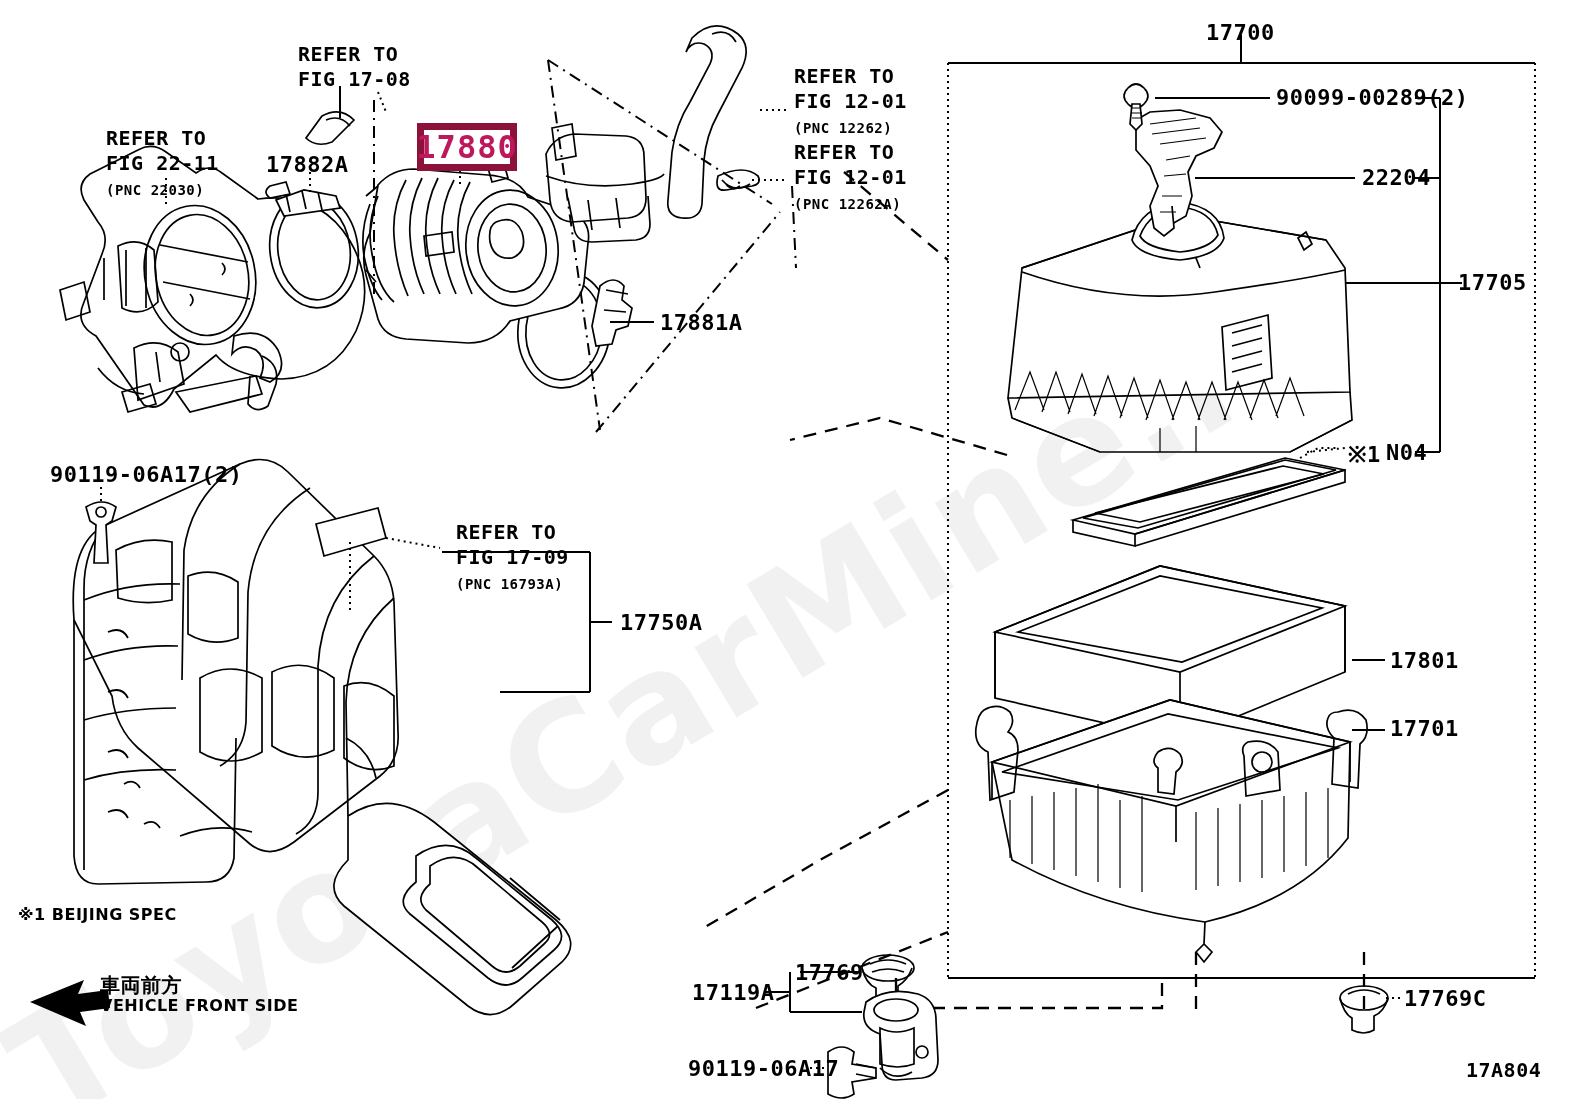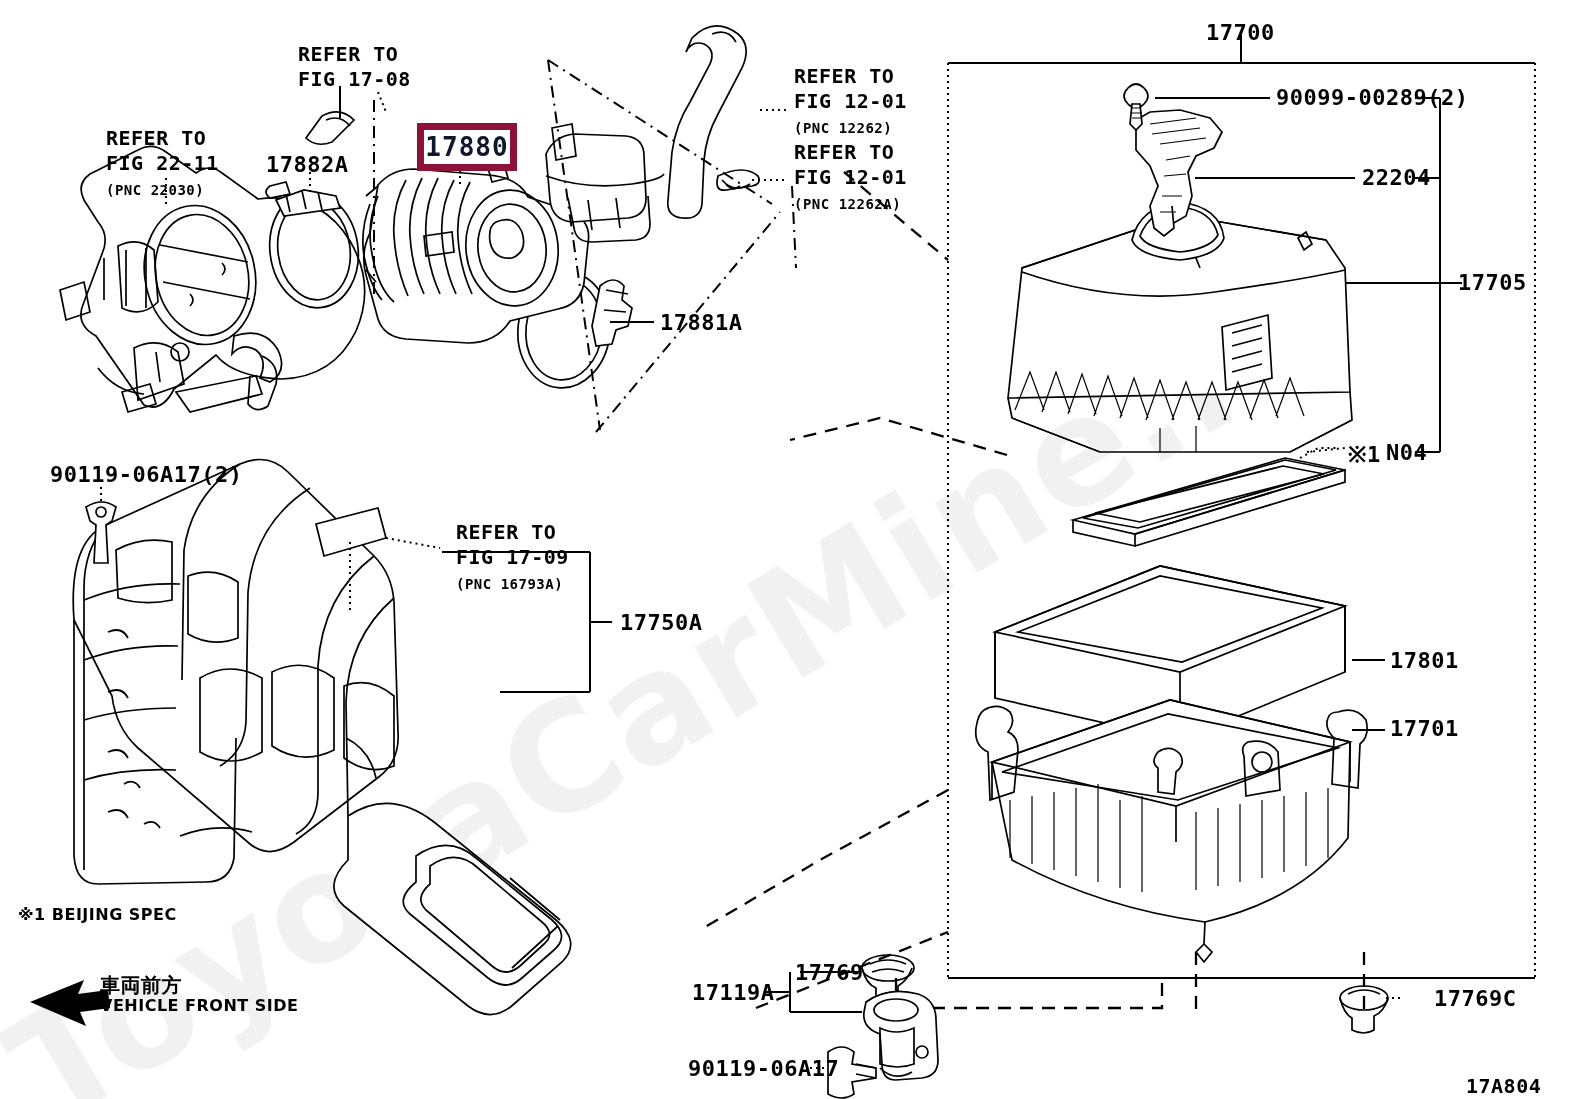--- a/index.html
+++ b/index.html
@@ -9,21 +9,21 @@
   .lbl{position:absolute;white-space:pre;color:#000;font-weight:700;
        font-family:"DejaVu Sans Mono","Liberation Mono",monospace;letter-spacing:.5px;}
   .pn{font-size:22px;}
   .ref{font-size:20px;line-height:25px;}
   .refsm{font-size:14px;}
   .note{font-size:16px;font-family:"DejaVu Sans","Liberation Sans",sans-serif;font-weight:600;}
   .notejp{font-size:20px;font-family:"DejaVu Sans","Liberation Sans",sans-serif;font-weight:700;}
   .figcode{font-size:20px;font-weight:700;}
   .hl{position:absolute;border:7px solid #8C1239;background:#fff;
       display:flex;align-items:center;justify-content:center;}
-  .hl span{font-size:26px;font-weight:700;color:#0f172a;letter-spacing:1px;}
+  .hl span{font-size:32px;font-weight:700;color:#be185d;letter-spacing:1px;}
   svg{position:absolute;left:0;top:0;}
   .wm{position:absolute;color:rgba(0,0,0,0.055);font-weight:700;
       font-family:"DejaVu Sans","Liberation Sans",sans-serif;
       transform:rotate(-31deg);transform-origin:0 0;white-space:nowrap;
       font-size:150px;letter-spacing:2px;pointer-events:none;}
 </style>
 </head>
 <body>
 
 <div id="stage">
@@ -364,23 +364,23 @@
   <div class="lbl ref" style="left:456px;top:520px;"><span>REFER TO</span><br><span>FIG 17-09</span><br><span class="refsm">(PNC 16793A)</span></div>
 
   <div class="lbl pn" style="left:620px;top:610px;">17750A</div>
 
   <div class="lbl pn" style="left:692px;top:980px;">17119A</div>
 
   <div class="lbl pn" style="left:795px;top:960px;">17769</div>
 
   <div class="lbl pn" style="left:688px;top:1056px;">90119-06A17</div>
 
-  <div class="lbl pn" style="left:1404px;top:986px;margin-left:30px;">17769C</div>
+  <div class="lbl pn" style="left:1404px;top:986px;">17769C</div>
 
   <div class="lbl note" style="left:18px;top:905px;"><span>※1</span>&nbsp;<span>BEIJING SPEC</span></div>
 
   <div class="lbl notejp" style="left:100px;top:972px;">車両前方</div>
   <div class="lbl note" style="left:100px;top:996px;">VEHICLE FRONT SIDE</div>
 
 
-  <div class="lbl figcode" style="left:1466px;top:1058px;margin-top:16px;">17A804</div>
+  <div class="lbl figcode" style="left:1466px;top:1058px;">17A804</div>
 
 </div>
 
 </body></html>

